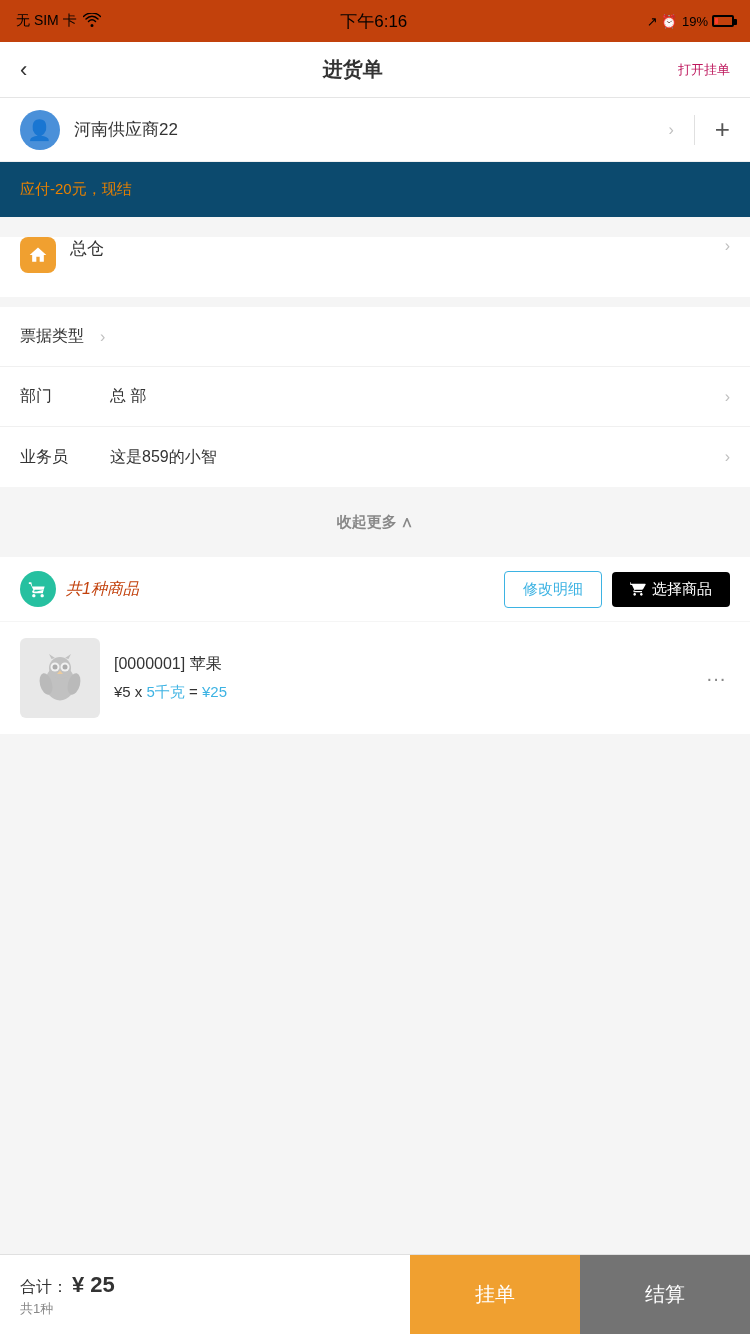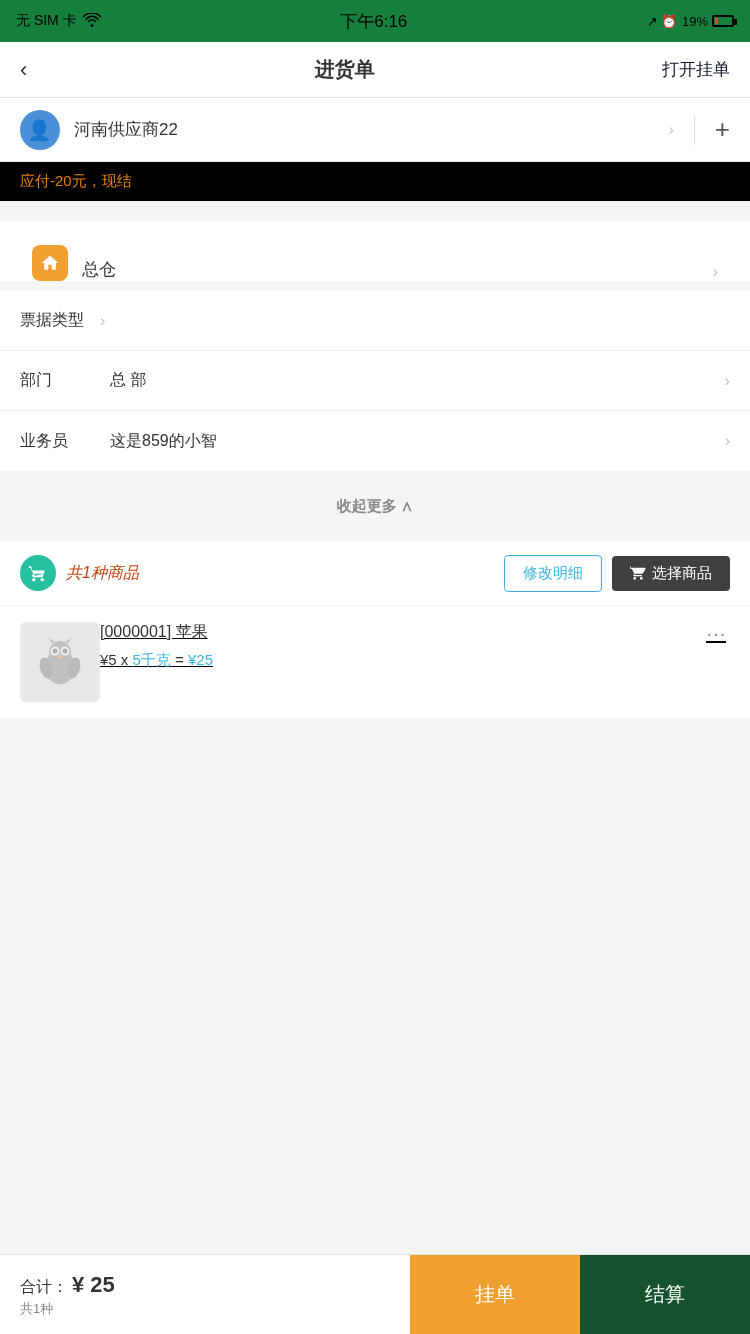--- a/index.html
+++ b/index.html
@@ -8,21 +8,21 @@
       font-family: -apple-system, "PingFang SC", "Helvetica Neue", sans-serif;
       background: #f5f5f5;
       width: 750px;
       min-height: 1334px;
       position: relative;
       overflow-x: hidden;
     }
 
     
     .status-bar {
-      background: #15803d;
+      background: #c2410c;
       height: 42px;
       display: flex;
       align-items: center;
       justify-content: space-between;
       padding: 0 16px;
       font-size: 14px;
       color: #000;
     }
     .status-left { display: flex; align-items: center; gap: 6px; font-size: 14px; }
     .status-center { font-size: 17px; font-weight: 500; }
@@ -55,22 +55,22 @@
       font-size: 22px;
       color: #333;
       cursor: pointer;
     }
     .nav-title {
       font-size: 20px;
       font-weight: 600;
       color: #333;
     }
     .nav-action {
-      font-size: 17px;
-      color: #0f172a;
+      font-size: 13px;
+      color: #be185d;
       cursor: pointer;
     }
 
     
     .content {
       background: #f5f5f5;
     }
 
     
     .card {
@@ -113,32 +113,32 @@
       width: 1px; height: 30px; background: #e0e0e0;
     }
     .add-btn {
       font-size: 26px;
       color: #555;
       cursor: pointer;
     }
 
     
     .alert-row {
-      background: #000000;
-      padding: 10px 20px;
+      background: #0c4a6e;
+      padding: 18px 20px;
       font-size: 15px;
       color: #e88000;
       border-bottom: 10px solid #f5f5f5;
     }
 
     
     .warehouse-row {
       display: flex;
-      align-items: flex-end;
-      padding: 0 32px;
+      align-items: flex-start;
+      padding: 0 20px;
       height: 60px;
       background: #fff;
     }
     .warehouse-icon {
       width: 36px; height: 36px;
       border-radius: 8px;
       background: #f0a030;
       display: flex; align-items: center; justify-content: center;
       margin-right: 14px;
       font-size: 18px;
@@ -218,39 +218,40 @@
     .btn-outline {
       border: 1.5px solid #3db3e3;
       background: #fff;
       color: #3db3e3;
       padding: 8px 18px;
       border-radius: 4px;
       font-size: 15px;
       cursor: pointer;
     }
     .btn-blue {
-      background: #404040;
+      background: #000000;
       color: #fff;
       padding: 8px 18px;
       border-radius: 4px;
       font-size: 15px;
       cursor: pointer;
       display: flex;
       align-items: center;
       gap: 6px;
       border: none;
     }
 
     
     .product-item {
       background: #fff;
       margin-top: 1px;
       display: flex;
+      align-items: center;
       padding: 16px 20px;
-      text-decoration: underline;
+      gap: 14px;
     }
     .product-thumb {
       width: 80px; height: 80px;
       background: #e8e8e8;
       border-radius: 6px;
       display: flex; align-items: center; justify-content: center;
       flex-shrink: 0;
       overflow: hidden;
     }
     .product-info { flex: 1; }
@@ -304,21 +305,21 @@
       background: #f0a030;
       color: #fff;
       display: flex;
       align-items: center;
       justify-content: center;
       font-size: 20px;
       cursor: pointer;
     }
     .btn-settle {
       width: 170px;
-      background: #14532d;
+      background: #737373;
       color: #fff;
       display: flex;
       align-items: center;
       justify-content: center;
       font-size: 20px;
       cursor: pointer;
     }
 
     
     .owl-logo { opacity: 0.4; }

